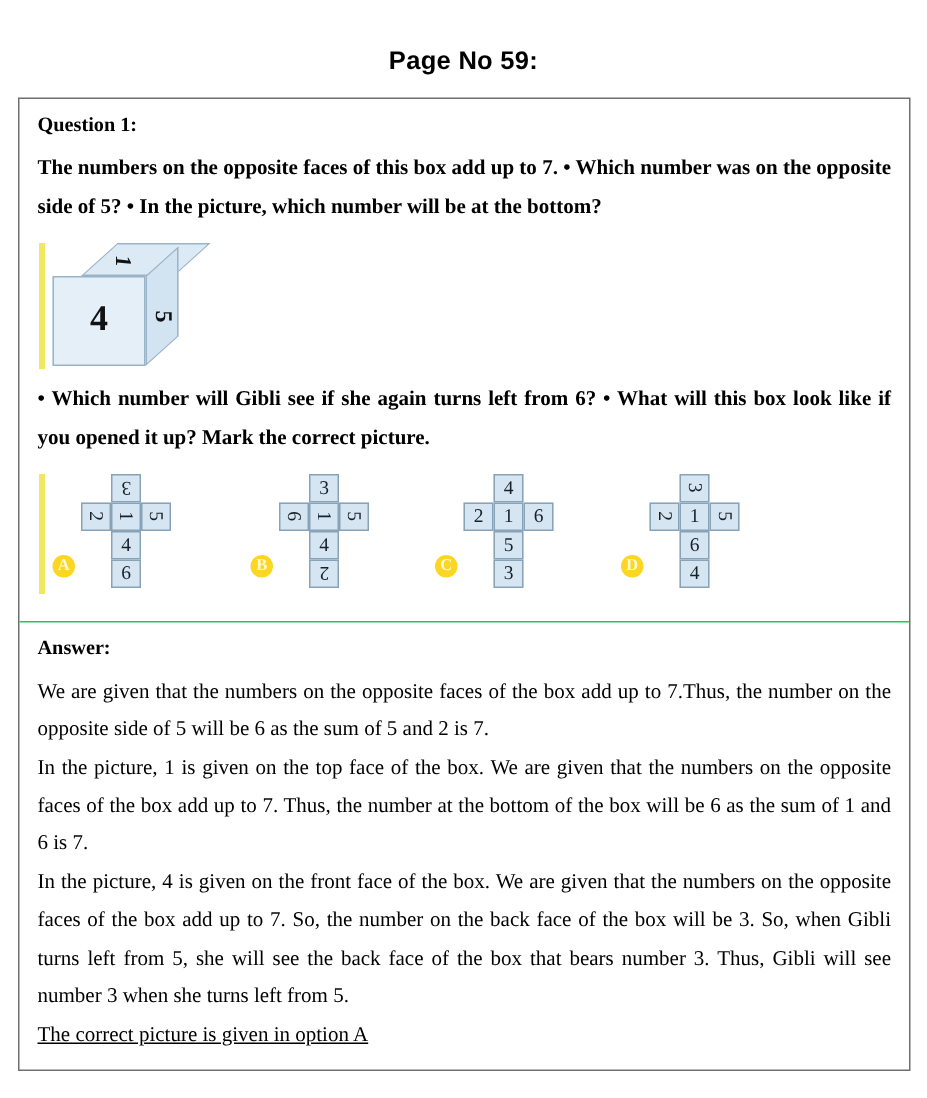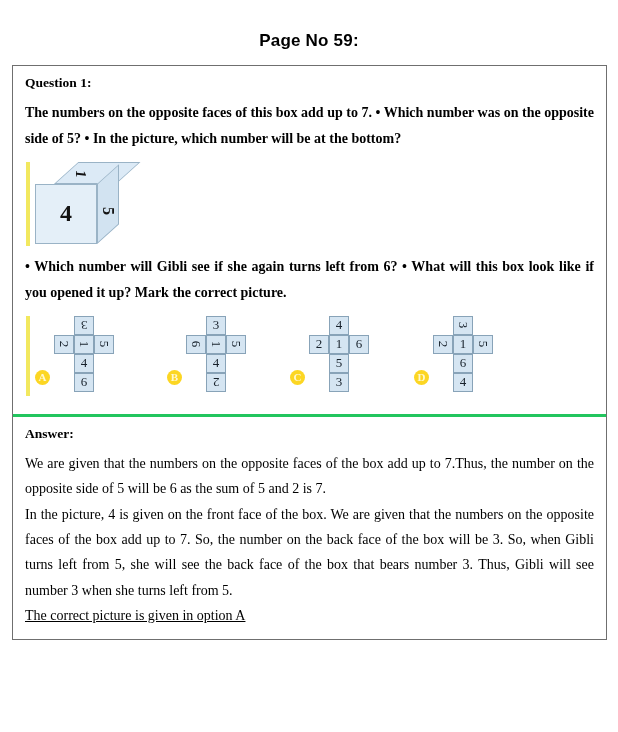--- a/index.html
+++ b/index.html
@@ -29,21 +29,21 @@
     margin: 0 11px 0 12px;
     border: 1px solid #6f6f6f;
     box-sizing: border-box;
     width: 595px;
   }
 
   .section {
     padding: 9px 12px 10px 12px;
   }
   .section.answer-section {
-    border-top: 3px solid #22c55e;
+    border-top: 1px solid #22c55e;
     padding-top: 9px;
   }
 
   .sec-heading {
     font-weight: bold;
     font-size: 13.5px;
     margin-bottom: 9px;
   }
 
   .q-text {
@@ -336,17 +336,18 @@
         </div>
 
       </div>
     </div>
 
   </div>
 
   <div class="section answer-section">
     <div class="sec-heading">Answer:</div>
     <p class="body-text">We are given that the numbers on the opposite faces of the box add up to 7.Thus, the number on the opposite side of 5 will be 6 as the sum of 5 and 2 is 7.</p>
+    <p class="body-text">In the picture, 1 is given on the top face of the box. We are given that the numbers on the opposite faces of the box add up to 7. Thus, the number at the bottom of the box will be 6 as the sum of 1 and 6 is 7.</p>
     <p class="body-text">In the picture, 4 is given on the front face of the box. We are given that the numbers on the opposite faces of the box add up to 7. So, the number on the back face of the box will be 3. So, when Gibli turns left from 5, she will see the back face of the box that bears number 3. Thus, Gibli will see number 3 when she turns left from 5.</p>
     <p class="body-text last">The correct picture is given in option A</p>
   </div>
 
 </div>
 
 </body></html>

